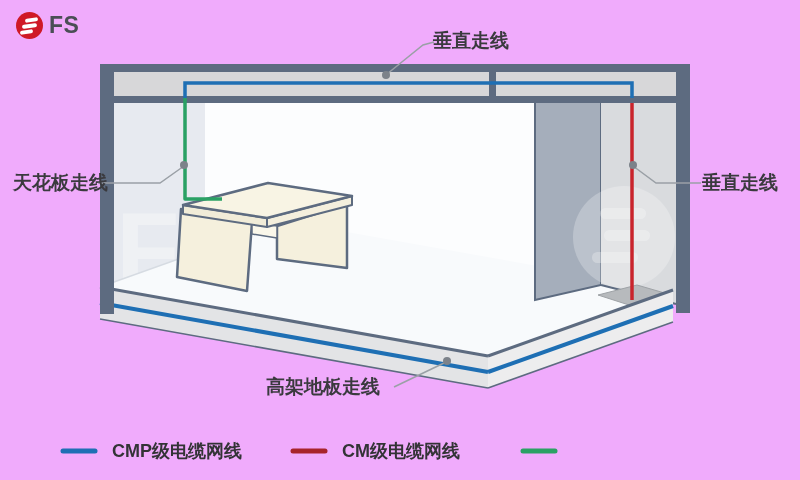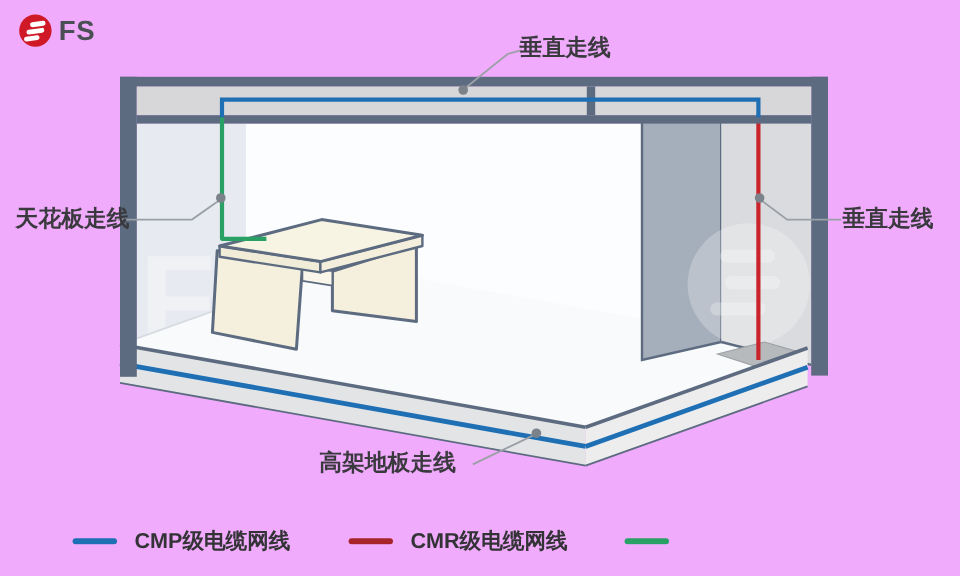--- a/index.html
+++ b/index.html
@@ -136,21 +136,21 @@
     <div class="legend-item i0">
       <svg width="38" height="6">
         <line x1="3" y1="3" x2="35" y2="3" stroke-width="5" stroke-linecap="round" stroke="#1e6fb4"></line>
       </svg>
       <span class="label">CMP级电缆网线</span>
     </div>
     <div class="legend-item i1">
       <svg width="38" height="6">
         <line x1="3" y1="3" x2="35" y2="3" stroke-width="5" stroke-linecap="round" stroke="#a7242b"></line>
       </svg>
-      <span class="label">CMR级电缆网线</span>
+      <span class="label">CM级电缆网线</span>
     </div>
     <div class="legend-item i2">
       <svg width="38" height="6">
         <line x1="3" y1="3" x2="35" y2="3" stroke-width="5" stroke-linecap="round" stroke="#2aa164"></line>
       </svg>
     </div>
   </div>
 
 </div>
 

